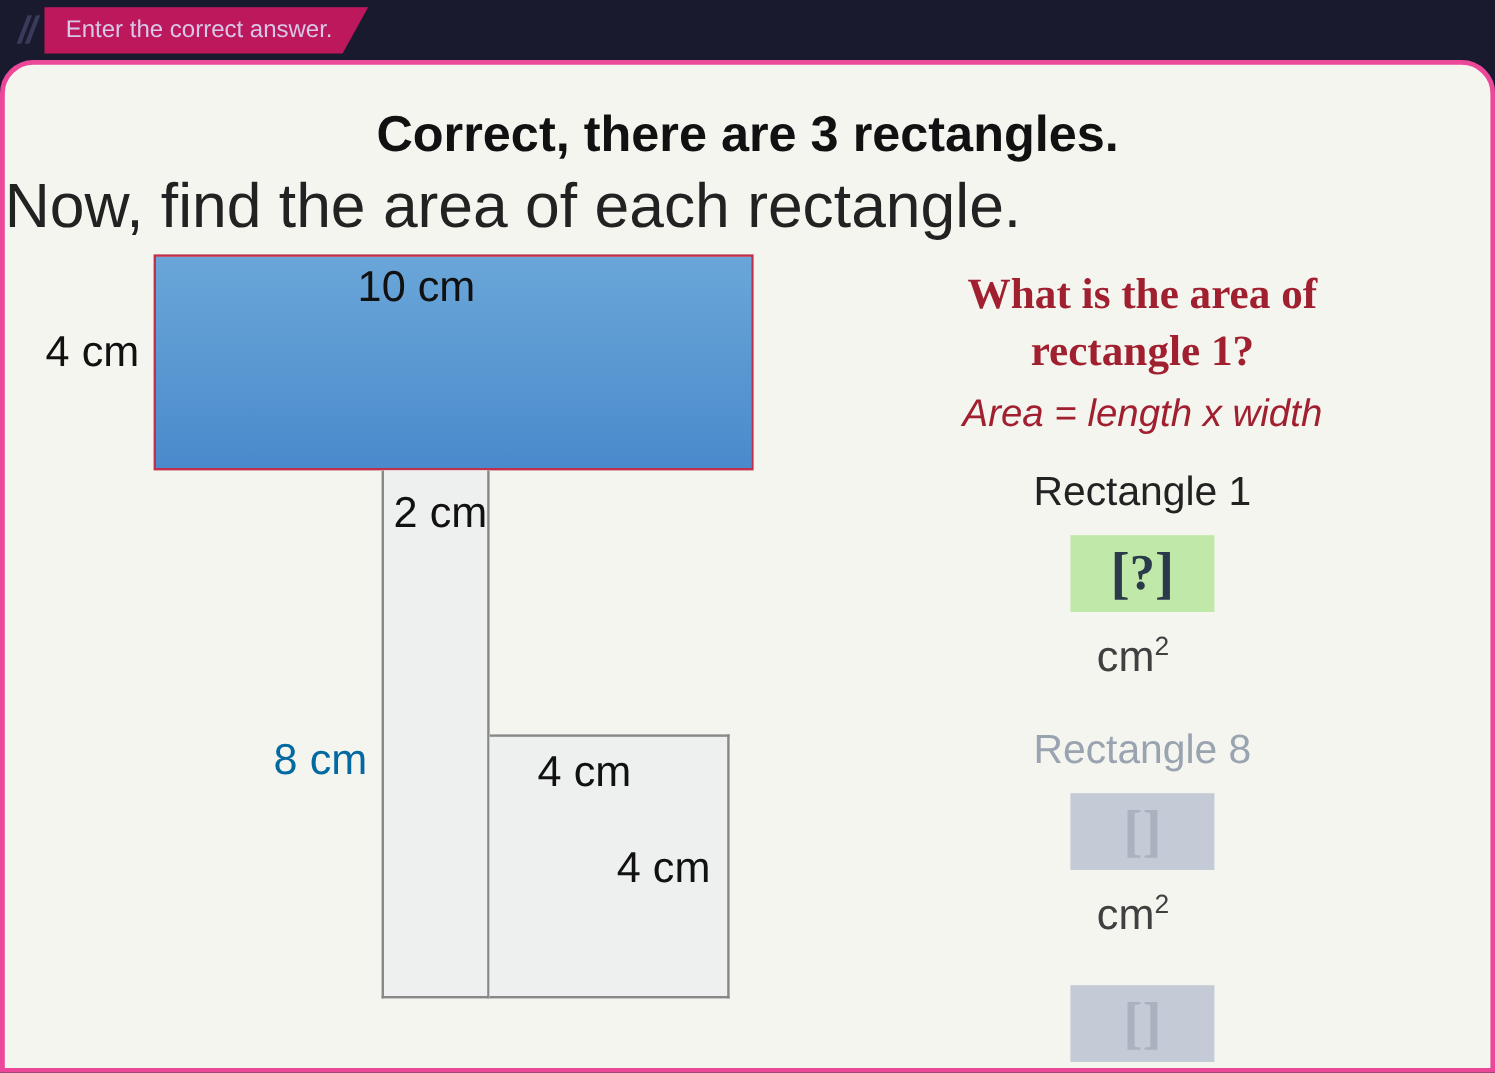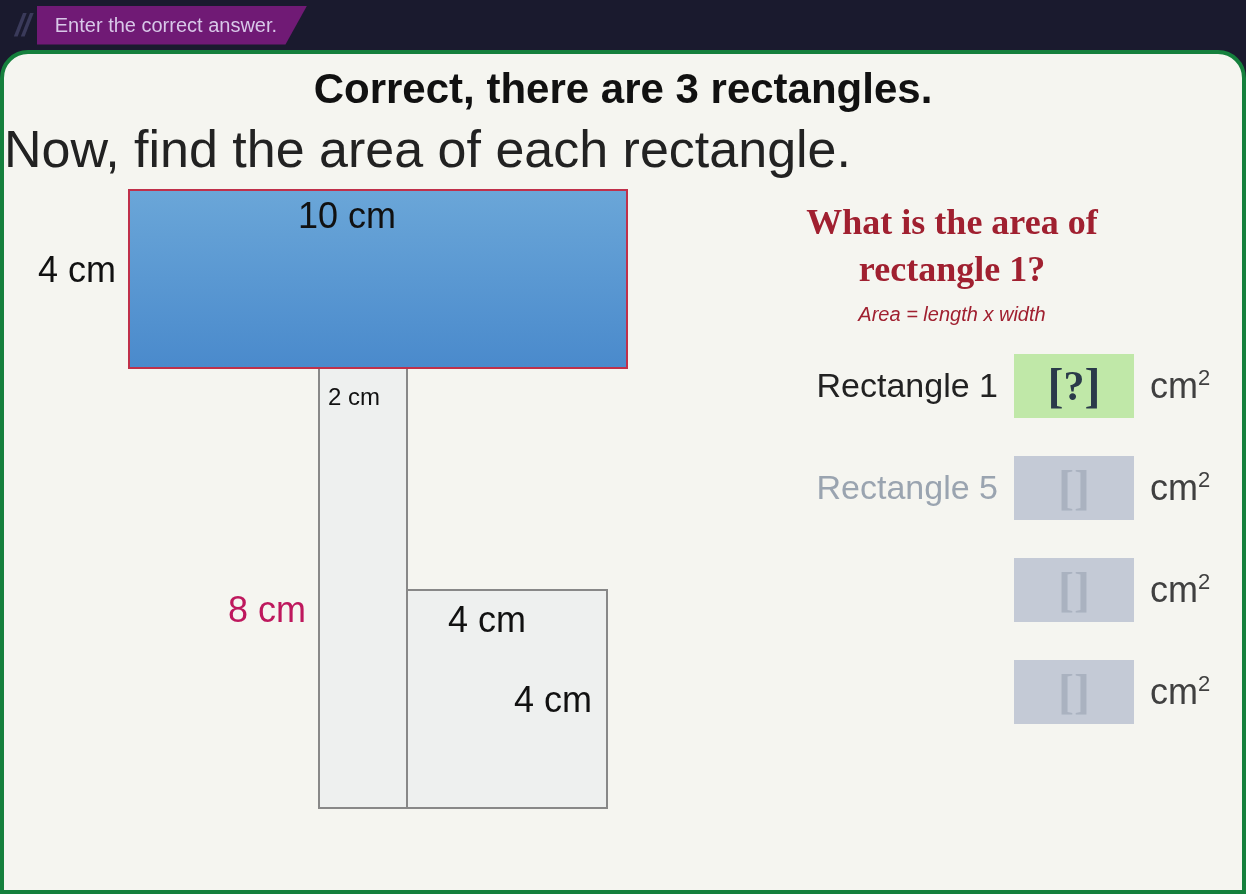--- a/index.html
+++ b/index.html
@@ -19,37 +19,37 @@
   }
   .slashes {
     color: #3a3a5a;
     font-size: 32px;
     font-weight: bold;
     font-style: italic;
     letter-spacing: -2px;
     margin-right: 8px;
   }
   .instruction-tab {
-    background: #701a75;
+    background: #be185d;
     color: #d8c8e8;
     font-size: 20px;
     padding: 8px 30px 8px 18px;
     position: relative;
     clip-path: polygon(0 0, 100% 0, 92% 100%, 0 100%);
   }
   .card {
     position: absolute;
     top: 50px;
     left: 0;
     right: 0;
     bottom: 0;
     background: #f5f5f0;
-    border: 4px solid #15803d;
+    border: 4px solid #ec4899;
     border-radius: 28px 28px 0 0;
-    padding: 11px 0 0 0;
+    padding: 34px 0 0 0;
     overflow: hidden;
   }
   .headline {
     text-align: center;
     font-size: 42px;
     font-weight: bold;
     color: #111;
     margin-bottom: 6px;
   }
   .subhead {
@@ -101,29 +101,29 @@
     width: 90px;
     height: 440px;
     background: #eef0ef;
     border: 2px solid #888;
     border-top: none;
   }
   .lbl-2cm {
     position: absolute;
     left: 290px;
     top: 194px;
-    font-size: 24px;
+    font-size: 36px;
     color: #111;
   }
   .lbl-8cm {
     position: absolute;
     left: 190px;
     top: 400px;
     font-size: 36px;
-    color: #be185d;
+    color: #0369a1;
   }
   
   .rect3 {
     position: absolute;
     left: 370px;
     top: 400px;
     width: 200px;
     height: 220px;
     background: #eef0ef;
     border: 2px solid #888;
@@ -151,32 +151,33 @@
   .question {
     color: #a02030;
     font-size: 36px;
     font-weight: bold;
     text-align: center;
     line-height: 1.3;
     font-family: Liberation Serif, serif;
   }
   .formula {
     color: #a02030;
-    font-size: 20px;
+    font-size: 32px;
     font-style: italic;
     text-align: center;
     margin-top: 10px;
     margin-bottom: 28px;
   }
   .row {
     display: flex;
     align-items: center;
     justify-content: flex-end;
     margin-bottom: 38px;
     gap: 16px;
+    flex-direction: column;
   }
   .row-label {
     font-size: 34px;
     color: #222;
   }
   .row-label.dim {
     color: #9aa4b0;
   }
   .answer-box {
     display: inline-flex;
@@ -248,21 +249,21 @@
         <span class="row-label">Rectangle 1</span>
         <span class="answer-box active">
           <span class="bracket-l">[</span>
           <span>?</span>
           <span class="bracket-r">]</span>
         </span>
         <span class="unit">cm<span class="sup">2</span></span>
       </div>
 
       <div class="row">
-        <span class="row-label dim">Rectangle 5</span>
+        <span class="row-label dim">Rectangle 8</span>
         <span class="answer-box inactive">
           <span class="bracket-l">[</span>
           <span></span>
           <span class="bracket-r">]</span>
         </span>
         <span class="unit">cm<span class="sup">2</span></span>
       </div>
 
       <div class="row">
         <span class="answer-box inactive">

